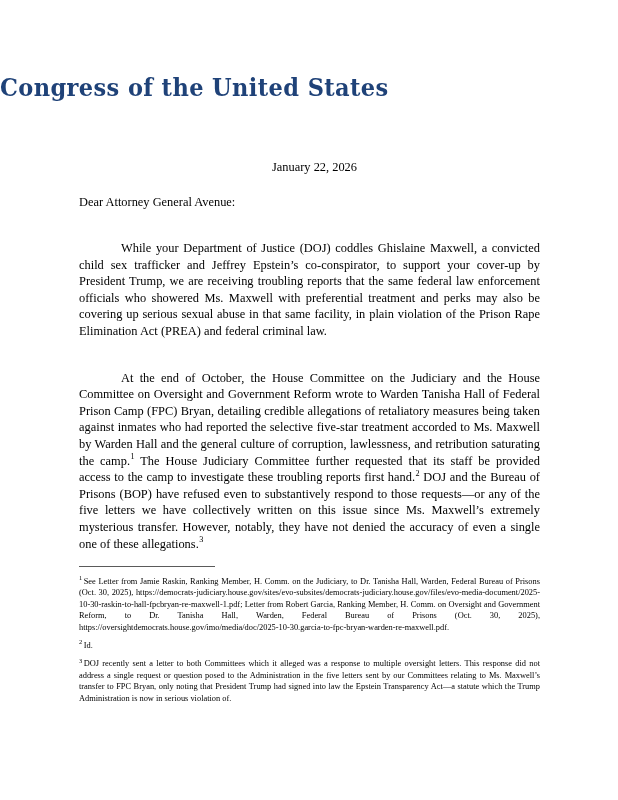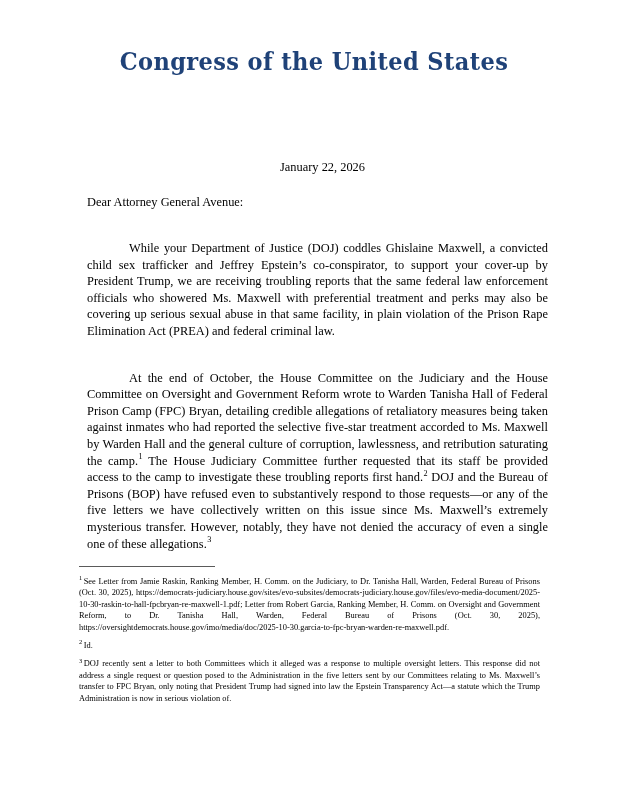--- a/index.html
+++ b/index.html
@@ -19,23 +19,22 @@
   .page {
     position: relative;
     width: 618px;
     height: 800px;
     background: #ffffff;
     box-sizing: border-box;
   }
 
   
   .letterhead {
-    text-align: center;
-    padding-top: 48px;
-    margin-left: 10px;
+    text-align: left;
+    padding-top: 74px;
   }
   .letterhead-title {
     font-family: "DejaVu Serif", "Liberation Serif", serif;
     font-weight: 700;
     font-size: 25px;
     letter-spacing: 0.4px;
     color: #1f4278;
     line-height: 1.1;
     font-stretch: condensed;
   }
@@ -44,21 +43,21 @@
     font-weight: 700;
     font-size: 13px;
     color: #1f4278;
     margin-top: 8px;
     letter-spacing: 0.2px;
   }
 
   
   .content {
     position: absolute;
-    left: 87px;
+    left: 79px;
     top: 0;
     width: 461px;
   }
 
   .date-line {
     margin-top: 160px;
     padding-left: 193px;
     font-size: 12.4px;
   }
 

